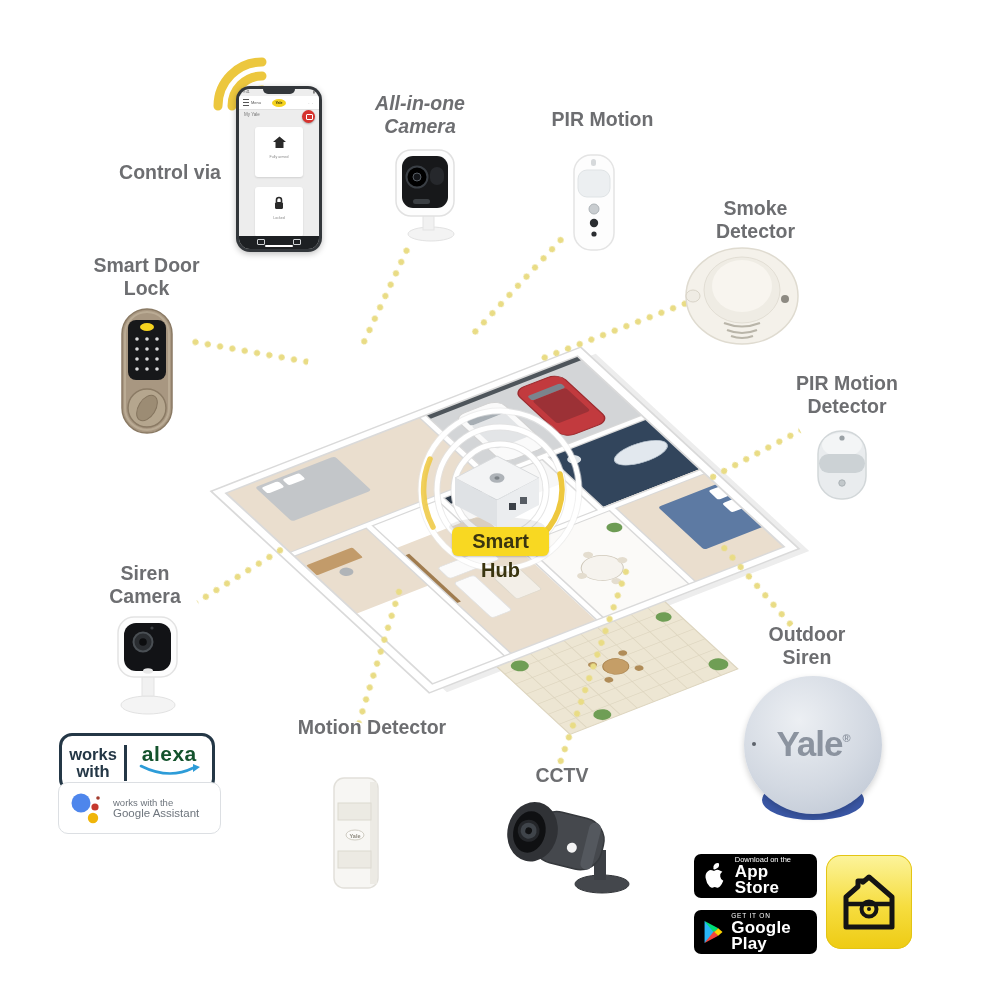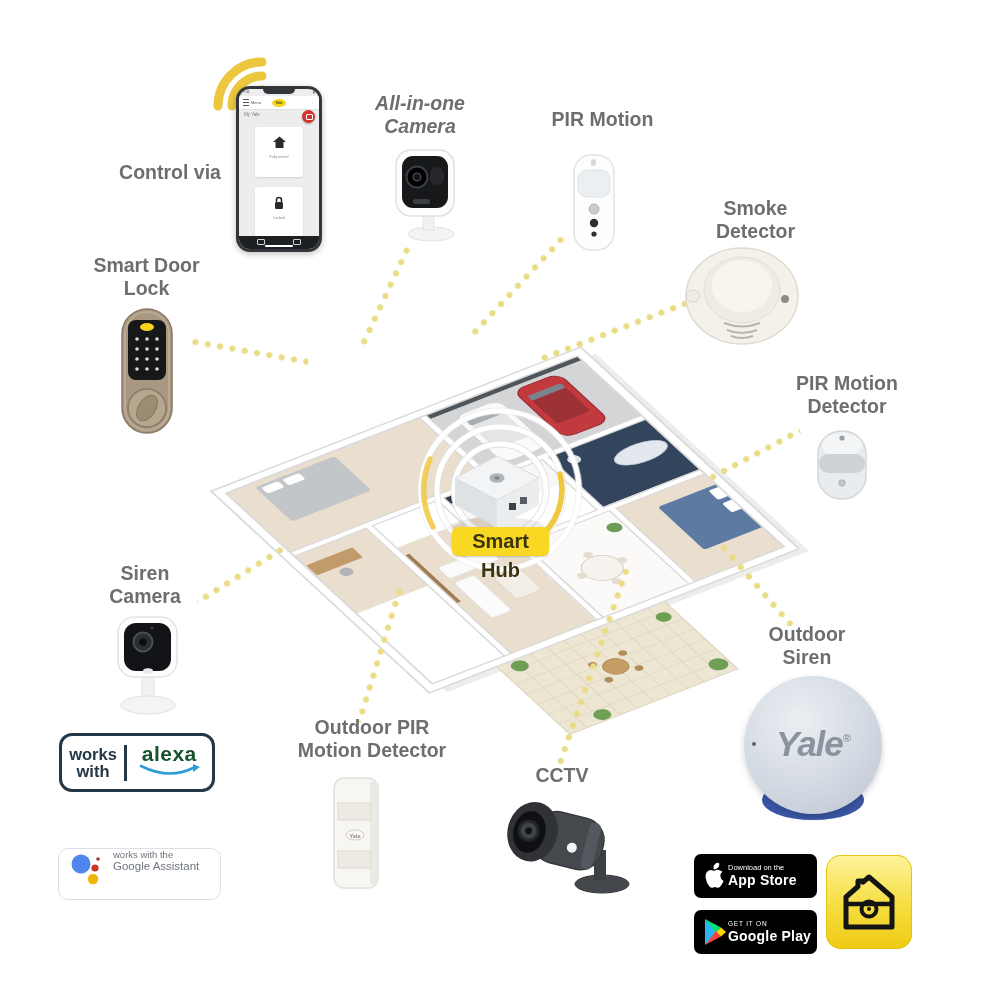--- a/index.html
+++ b/index.html
@@ -35,40 +35,40 @@
   .homebar{position:absolute;bottom:2px;left:50%;transform:translateX(-50%);width:28px;height:2px;border-radius:2px;background:#fff;}
   
   .hub-label{position:absolute;left:452px;top:527px;width:97px;height:29px;background:#f8d822;border-radius:6px;
              text-align:center;line-height:29px;font-weight:bold;font-size:20px;color:#3a3510;box-shadow:0 1px 2px rgba(0,0,0,.2);}
   
   .siren{position:absolute;left:744px;top:676px;width:138px;height:138px;}
   .siren .rim{position:absolute;left:18px;bottom:-6px;width:102px;height:40px;background:#3a57a5;border-radius:50%;}
   .siren .body{position:absolute;inset:0;border-radius:50%;
       background:radial-gradient(circle at 40% 32%,#eceff3 0%,#d3d9e2 55%,#bac3d1 100%);
       box-shadow:0 3px 6px rgba(0,0,0,.18);}
-  .siren .logo{position:absolute;left:0;right:0;top:48px;text-align:center;font-weight:bold;font-size:35px;color:#8b939f;letter-spacing:-1px;font-style:italic;}
+  .siren .logo{position:absolute;left:0;right:0;top:48px;text-align:center;font-weight:bold;font-size:35px;color:#8b939f;letter-spacing:-1px;}
   .siren .logo sup{font-size:11px;vertical-align:14px;}
   .siren .dot{position:absolute;left:8px;top:66px;width:4px;height:4px;border-radius:50%;background:#5d636b;}
   
   .alexa{position:absolute;left:59px;top:733px;width:156px;height:59px;border:3.5px solid #243746;border-radius:13px;
          background:#fff;display:flex;align-items:center;box-sizing:border-box;}
   .alexa .ww{width:62px;text-align:center;font-weight:bold;font-size:16.5px;line-height:17px;color:#243746;}
   .alexa .div{width:2.5px;height:36px;background:#243746;}
   .alexa .right{flex:1;text-align:center;}
   .alexa .aword{font-size:21px;color:#14532d;font-weight:bold;letter-spacing:.5px;line-height:18px;}
   
-  .gassist{position:absolute;left:58px;top:848px;width:163px;height:52px;border:1.5px solid #dcdfe3;border-radius:10px;
-           background:#fff;display:flex;box-sizing:border-box;}
+  .gassist{position:absolute;left:58px;top:782px;width:163px;height:52px;border:1.5px solid #dcdfe3;border-radius:10px;
+           background:#fff;display:flex;align-items:center;box-sizing:border-box;}
   .gassist .txt{font-size:9.5px;line-height:11.5px;color:#6e757d;margin-left:6px;}
   .gassist .txt .big{font-size:11.5px;}
   
   .store{position:absolute;width:123px;height:44px;background:#000;border-radius:7px;display:flex;align-items:center;color:#fff;}
-  .store .col{}
+  .store .col{margin-left:7px;}
   .store .tag{display:block;font-size:7.5px;line-height:8px;}
-  .store .nm{display:block;font-size:14px;line-height:16px;font-weight:bold;letter-spacing:.2px;}
+  .store .nm{display:block;font-size:17px;line-height:16px;font-weight:bold;letter-spacing:.2px;}
   .gp .tag{font-size:6.5px;letter-spacing:.8px;}
   
   .yale-app{position:absolute;left:826px;top:855px;width:86px;height:94px;border-radius:15px;
             background:linear-gradient(180deg,#fcf49c 0%,#f6dd3f 55%,#eecb13 100%);
             box-shadow:inset 0 0 0 1px #e3c414;display:flex;align-items:center;justify-content:center;}
 </style>
 </head>
 <body>
 
 <div id="canvas">
@@ -193,21 +193,20 @@
   </div>
   <div class="label" style="left:773px;top:372px;width:148px;">
     <span class="ln">PIR Motion</span>
       <span class="ln">Detector</span>
   </div>
   <div class="label" style="left:84px;top:562px;width:122px;">
     <span class="ln">Siren</span>
       <span class="ln">Camera</span>
   </div>
   <div class="label" style="left:278px;top:716px;width:188px;">
-    <span class="ln">Outdoor PIR</span>
       <span class="ln">Motion Detector</span>
   </div>
   <div class="label" style="left:514px;top:764px;width:96px;">
     <span class="ln">CCTV</span>
   </div>
   <div class="label" style="left:748px;top:623px;width:118px;">
     <span class="ln">Outdoor</span>
       <span class="ln">Siren</span>
   </div>
   <div class="hub-label">

